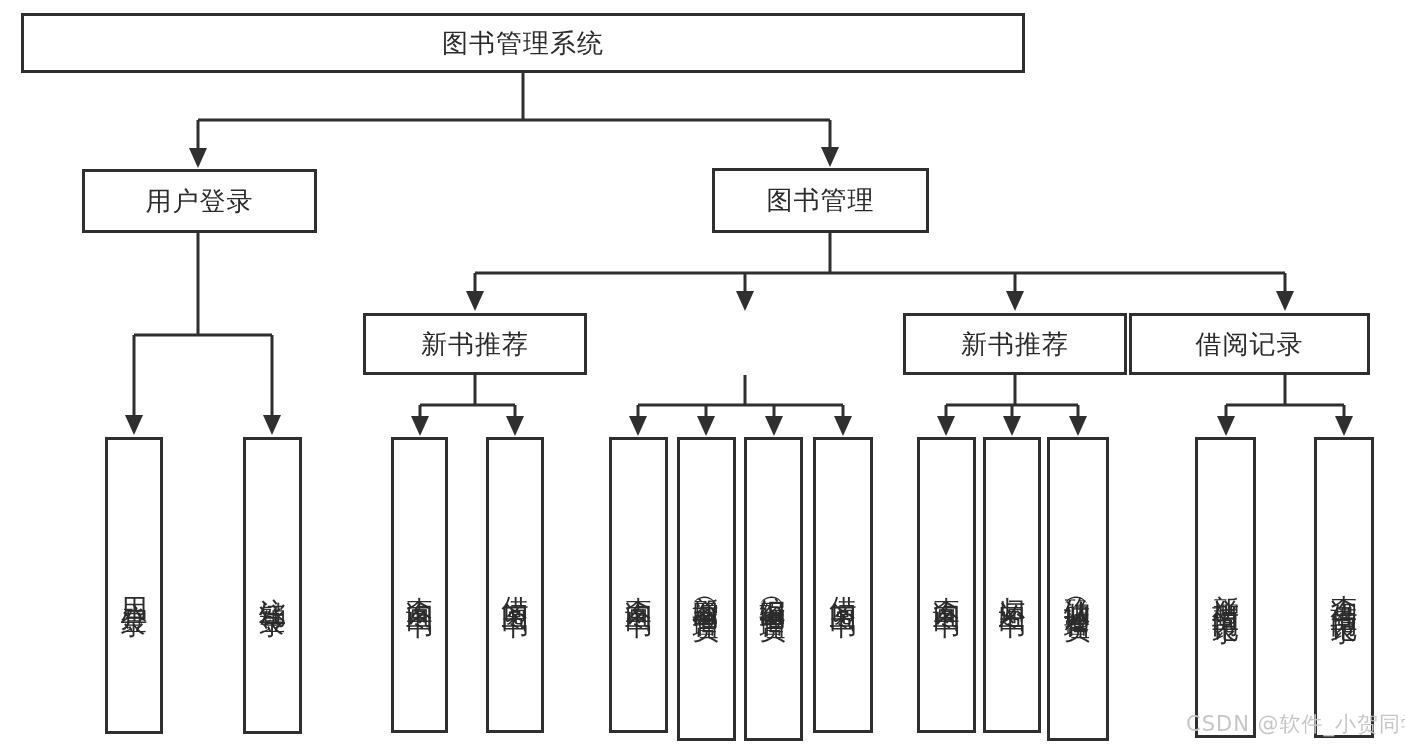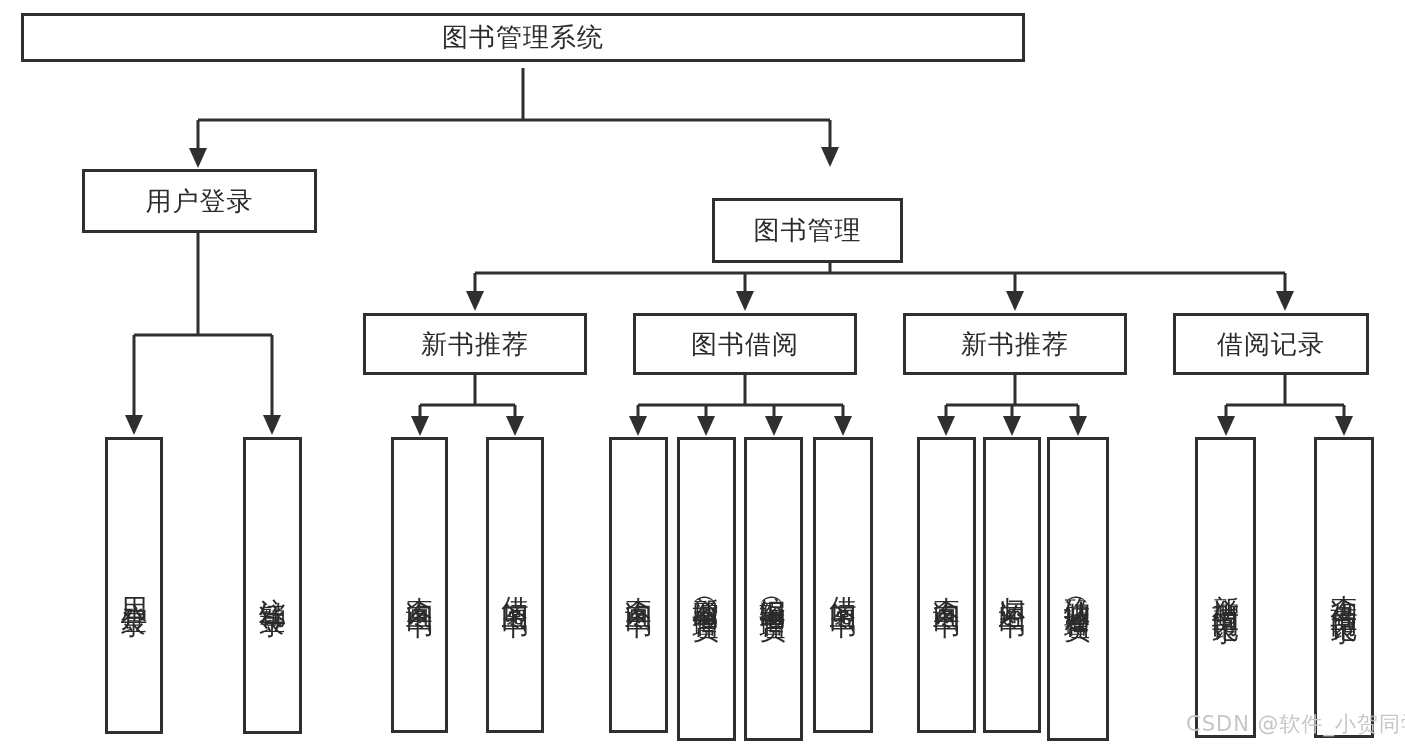--- a/index.html
+++ b/index.html
@@ -104,41 +104,38 @@
     <path d="M1015 375 V405 M946 405 H1078 M946 405 V419 M1012 405 V419 M1078 405 V419"></path>
     <polygon points="937,416 955,416 946,436"></polygon>
     <polygon points="1003,416 1021,416 1012,436"></polygon>
     <polygon points="1069,416 1087,416 1078,436"></polygon>
 
     <path d="M1285 375 V405 M1226 405 H1344 M1226 405 V419 M1344 405 V419"></path>
     <polygon points="1217,416 1235,416 1226,436"></polygon>
     <polygon points="1335,416 1353,416 1344,436"></polygon>
   </svg>
 
-  <div class="box" style="left:21px; top:13px; width:1004px; height:49px;">
+  <div class="box" style="left:21px; top:13px; width:1004px; height:60px;">
     <span class="h-label">图书管理系统</span>
   </div>
 
   <div class="box" style="left:82px; top:169px; width:235px; height:64px;">
     <span class="h-label">用户登录</span>
   </div>
-  <div class="box" style="left:712px; top:168px; width:191px; height:65px;margin-top:30px;">
+  <div class="box" style="left:712px; top:168px; width:217px; height:65px;">
     <span class="h-label">图书管理</span>
   </div>
 
   <div class="box" style="left:363px; top:313px; width:224px; height:62px;align-items:center;">
     <span class="h-label">新书推荐</span>
   </div>
-  <div class="box" style="left:633px; top:313px; width:224px; height:62px;">
-    <span class="h-label">图书借阅</span>
-  </div>
   <div class="box" style="left:903px; top:313px; width:224px; height:62px;">
     <span class="h-label">新书推荐</span>
   </div>
-  <div class="box" style="left:1173px; top:313px; width:196px; height:62px;align-items:center;">
+  <div class="box" style="left:1129px; top:313px; width:241px; height:62px;align-items:center;">
     <span class="h-label">借阅记录</span>
   </div>
 
   <div class="box" style="left:105px; top:437px; width:58px; height:297px;">
     <span class="v-label">用户登录</span>
   </div>
   <div class="box" style="left:243px; top:437px; width:59px; height:297px;">
     <span class="v-label">注销登录</span>
   </div>
 

